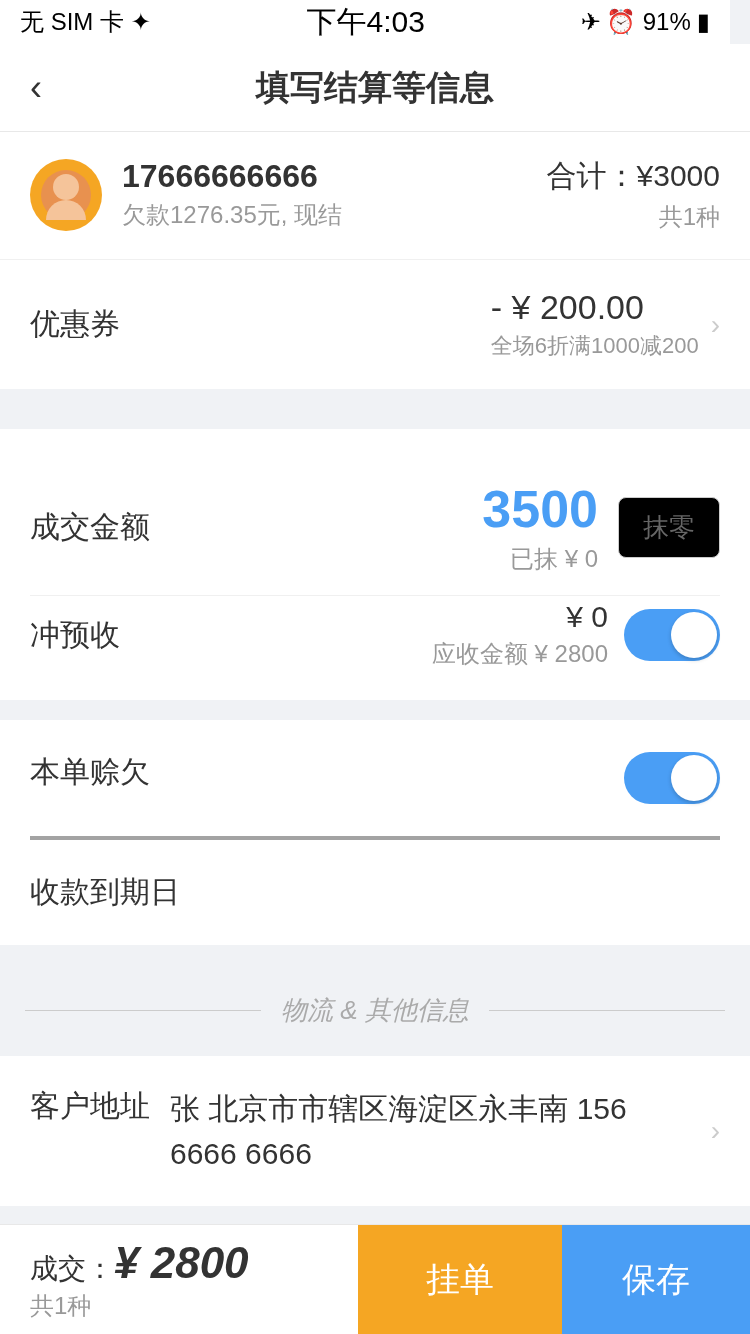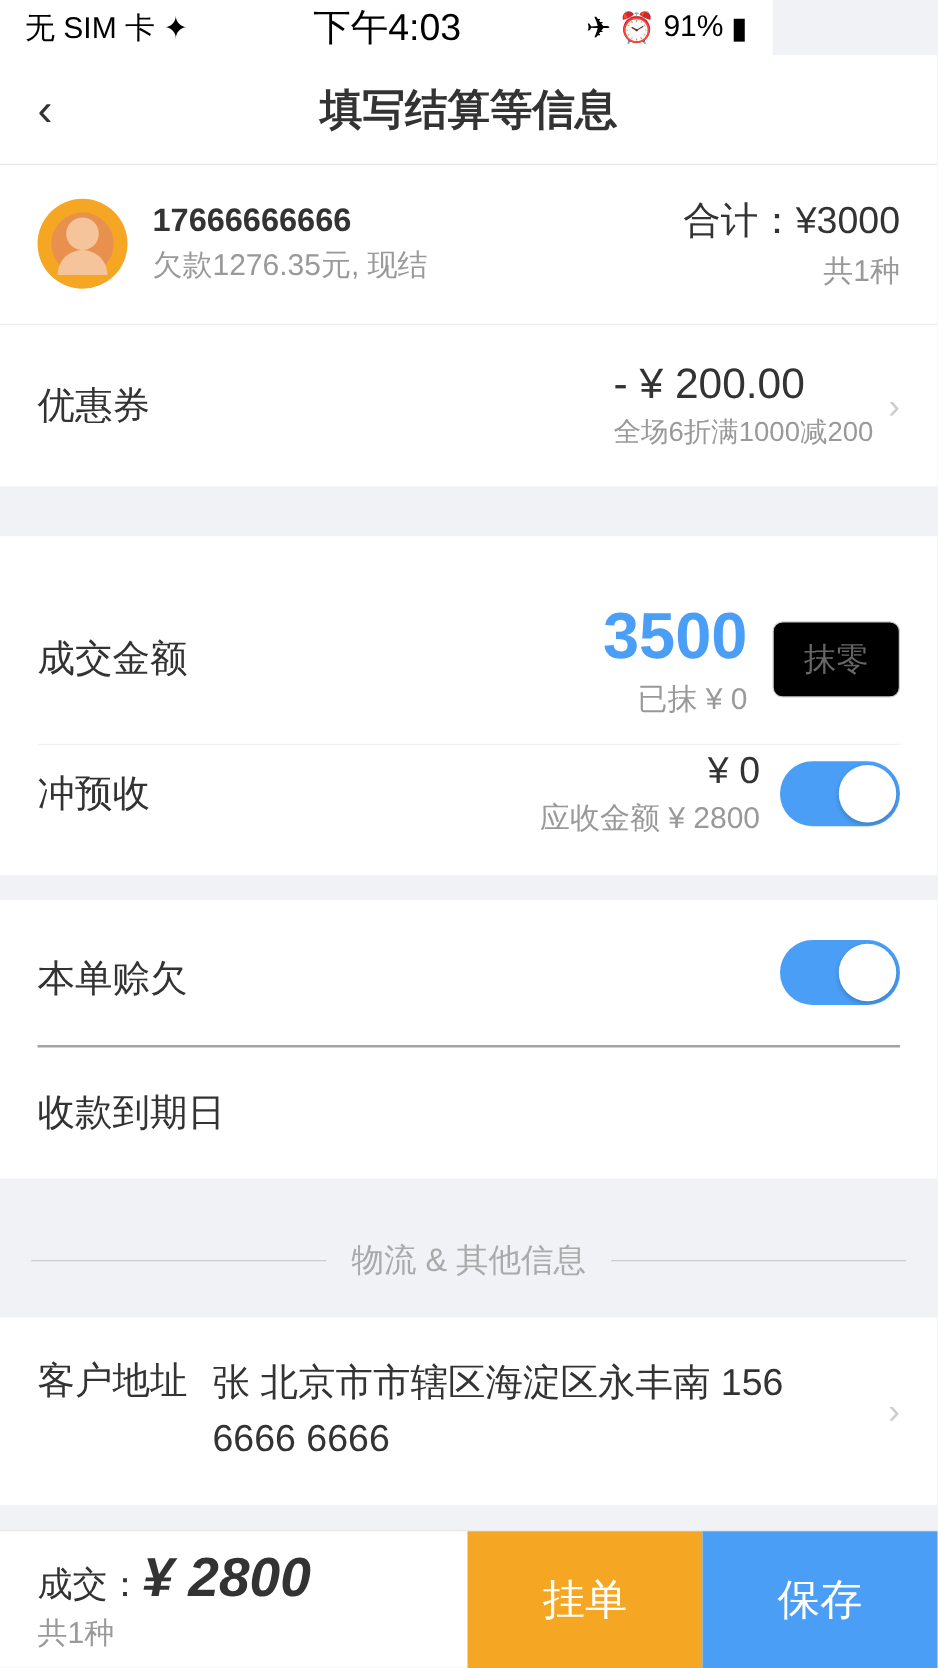--- a/index.html
+++ b/index.html
@@ -9,21 +9,21 @@
       min-height: 1334px;
       background: #f0f2f5;
       font-family: -apple-system, "PingFang SC", "Helvetica Neue", sans-serif;
       font-size: 28px;
       color: #333;
       position: relative;
     }
 
     
     .status-bar {
-      width: 618px;
+      width: 730px;
       height: 44px;
       background: #fff;
       display: flex;
       align-items: center;
       justify-content: space-between;
       padding: 0 20px;
       font-size: 24px;
       color: #000;
     }
     .status-bar-left { display: flex; align-items: center; gap: 8px; }
@@ -91,21 +91,21 @@
       position: absolute;
       top: 4px; left: 50%; transform: translateX(-50%);
     }
     .avatar-body {
       width: 40px; height: 20px;
       border-radius: 20px 20px 0 0;
       background: #f5c49a;
       margin-bottom: 0;
     }
     .customer-info { display: flex; flex-direction: column; }
-    .customer-phone { font-size: 26px; font-weight: 600; color: #333; }
+    .customer-phone { font-size: 32px; font-weight: 600; color: #333; }
     .customer-sub { font-size: 24px; color: #999; margin-top: 4px; }
     .customer-right { text-align: right; }
     .customer-total { font-size: 30px; color: #333; font-weight: 500; }
     .customer-count { font-size: 24px; color: #999; margin-top: 4px; }
 
     
     .coupon-row {
       background: #fff;
       padding: 28px 30px;
       display: flex;
@@ -185,43 +185,44 @@
     }
 
     
     .bad-debt-section {
       background: #fff;
       padding: 0 30px;
       margin-bottom: 20px;
     }
     .bad-debt-row {
       display: flex;
-      align-items: flex-end;
+      align-items: flex-start;
       justify-content: space-between;
       padding: 32px 0;
-      border-bottom: 2px solid #a3a3a3;
+      border-bottom: 4px solid #a3a3a3;
     }
     .bad-debt-label { font-size: 30px; color: #333; }
     .due-date-row {
       display: flex;
       align-items: center;
       padding: 32px 0;
       gap: 20px;
     }
     .due-date-label { font-size: 30px; color: #333; }
     .due-date-value { font-size: 30px; color: #333; }
 
     
     .logistics-header {
       display: flex;
       align-items: center;
       justify-content: center;
       padding: 28px 25px;
       background: #f0f2f5;
       gap: 20px;
+      font-style: italic;
     }
     .logistics-line { flex: 1; height: 1px; background: #ccc; }
     .logistics-title { font-size: 26px; color: #aaa; white-space: nowrap; }
 
     
     .address-section {
       background: #fff;
       padding: 0 30px;
       margin-bottom: 20px;
     }
@@ -252,21 +253,21 @@
       align-items: center;
       border-top: 1px solid #e8e8e8;
     }
     .bottom-info {
       flex: 1;
       padding: 0 30px;
     }
     .bottom-count { font-size: 24px; color: #999; margin-top: 2px; }
     .bottom-buttons { display: flex; height: 110px; }
     .btn-hold {
-      width: 188px;
+      width: 204px;
       height: 110px;
       background: #f5a623;
       display: flex;
       align-items: center;
       justify-content: center;
       font-size: 34px;
       color: #fff;
       font-weight: 500;
       cursor: pointer;
     }

